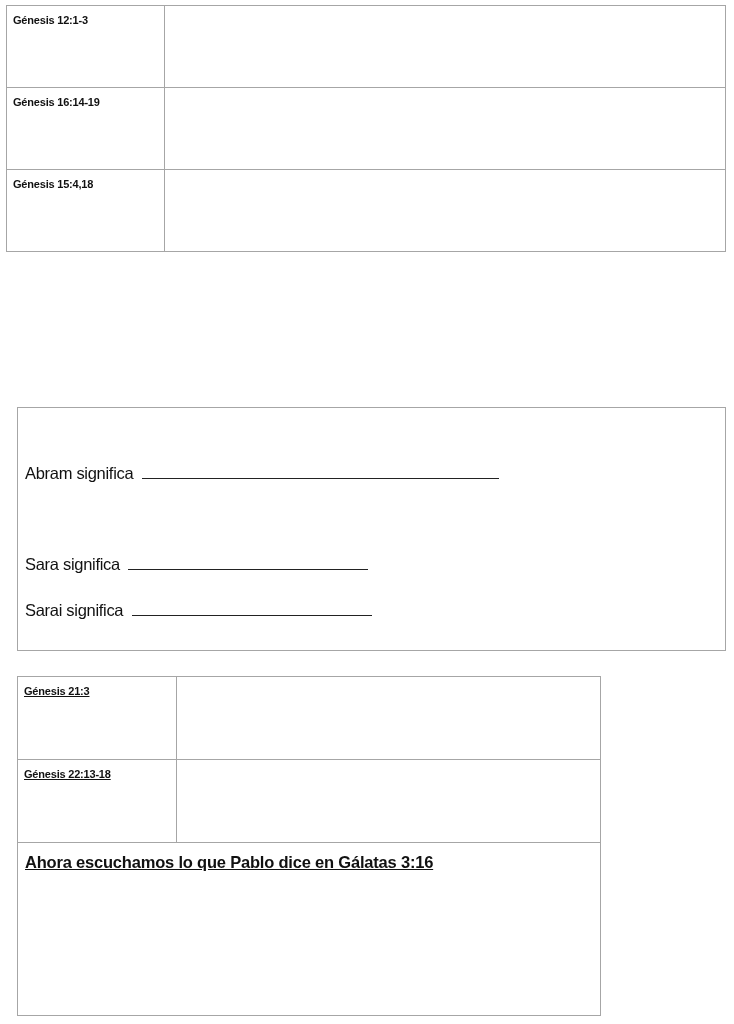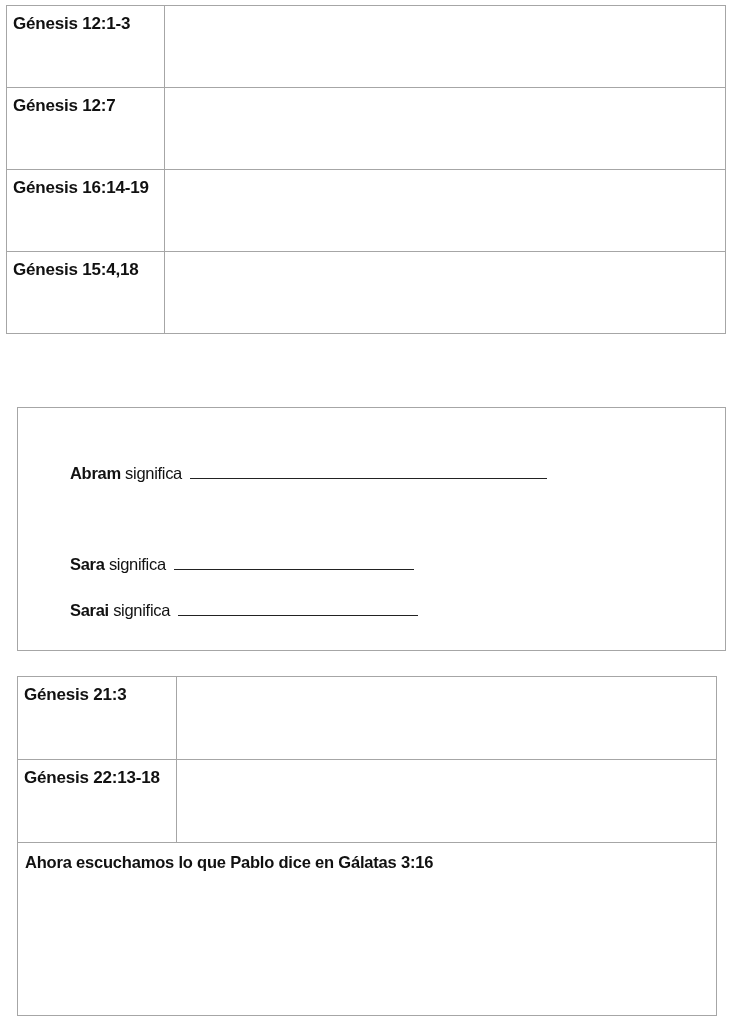--- a/index.html
+++ b/index.html
@@ -1,46 +1,42 @@
 <!DOCTYPE html>
 <html><head>
 <meta charset="utf-8">
 <style>
   html, body { margin: 0; padding: 0; background: #ffffff; }
   body { width: 734px; height: 1024px; position: relative; overflow: hidden;
          font-family: "Liberation Sans", sans-serif; color: #111; }
   .tbl { position: absolute; border-collapse: collapse; }
   .tbl td { border: 1.3px solid #a6a6a6; vertical-align: top; padding: 0; }
-  .ref { font-weight: bold; font-size: 17px; padding: 8px 0 0 6px !important; letter-spacing: -0.2px; }
+  .ref { font-weight: bold; font-size: 11px; padding: 8px 0 0 6px !important; letter-spacing: -0.2px; }
   #t1 { left: 6px; top: 5px; width: 720px; }
   #t1 td.c1 { width: 151px; }
   #t1 tr { height: 82px; }
   #box { position: absolute; left: 17px; top: 407px; width: 707px; height: 242px;
          border: 1.3px solid #a6a6a6; }
   .box-title { position: absolute; left: 45px; top: 34px; font-weight: bold; font-size: 16.5px; white-space: nowrap; letter-spacing: -0.2px; }
   .line { position: absolute; left: 7px; font-size: 16.5px; white-space: nowrap; letter-spacing: -0.3px; }
-  .line b { font-weight: bold; margin-left: 45px; }
+  .line b { font-weight: normal; }
   .blank { display: inline-block; border-bottom: 1.3px solid #222; height: 14px; vertical-align: baseline; margin-left: 4px; }
-  #t2 { left: 17px; top: 676px; width: 700px; }
+  #t2 { left: 17px; top: 676px; width: 584px; text-decoration: underline; }
   #t2 td.c1 { width: 152px; }
   #t2 tr.r { height: 83px; }
   #t2 tr.big { height: 173px; }
   .wide { font-weight: bold; font-size: 16.5px; padding: 10px 0 0 7px !important; letter-spacing: -0.2px; margin-top: 47px; }
 </style>
 </head>
 <body>
 
 <table id="t1" class="tbl">
   <tbody>
       <tr>
     <td class="c1 ref">Génesis 12:1-3</td>
-    <td></td>
-  </tr>
-  <tr>
-    <td class="c1 ref">Génesis 12:7</td>
     <td></td>
   </tr>
   <tr>
     <td class="c1 ref">Génesis 16:14-19</td>
     <td></td>
   </tr>
   <tr>
     <td class="c1 ref">Génesis 15:4,18</td>
     <td></td>
   </tr>

